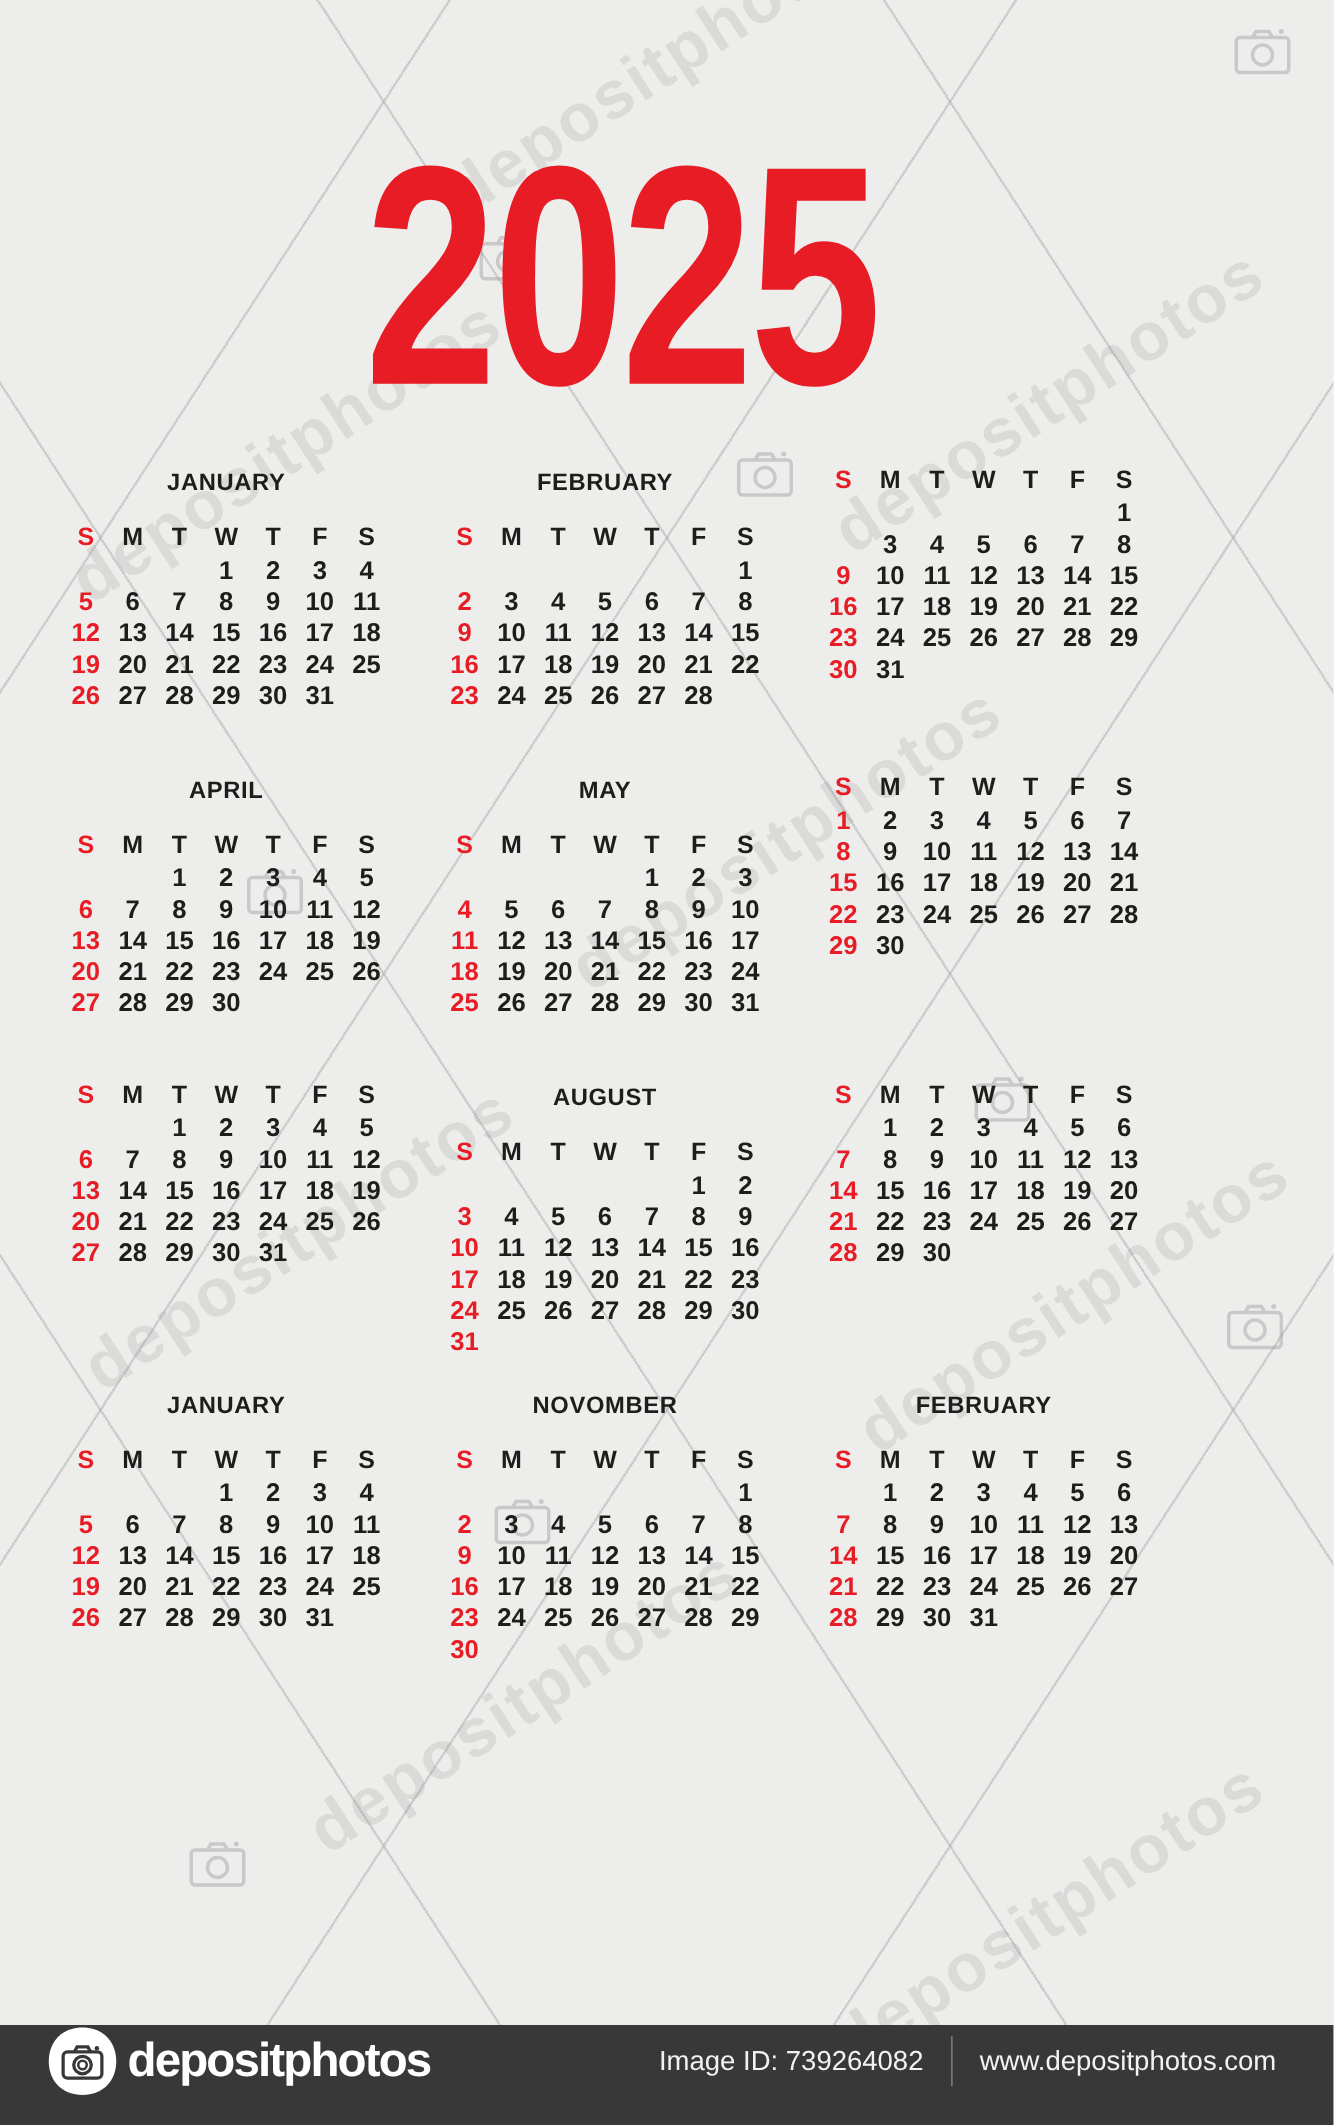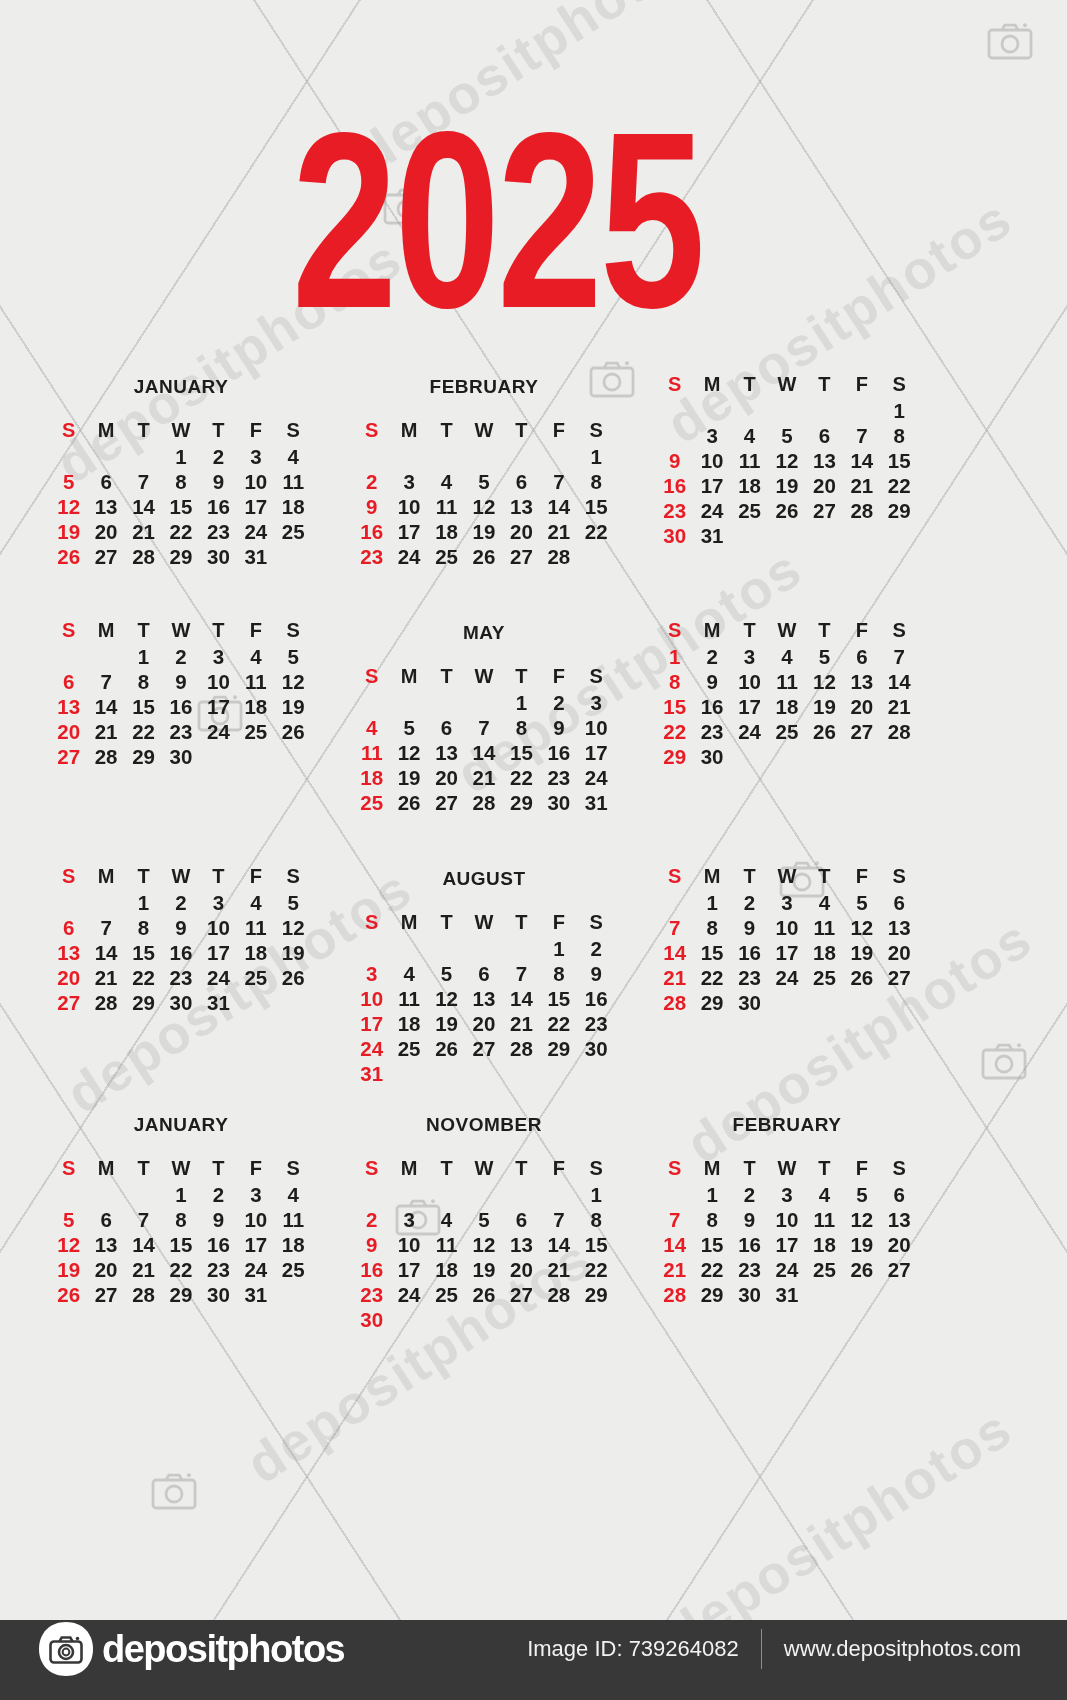--- a/index.html
+++ b/index.html
@@ -271,20 +271,21 @@
           <span class="cell sun">30</span>
           <span class="cell">31</span>
           <span class="cell"></span>
           <span class="cell"></span>
           <span class="cell"></span>
           <span class="cell"></span>
           <span class="cell"></span>
         </div>
       </div>
       <div class="month">
+        <div class="month-name">APRIL</div>
         <div class="day-grid">
           <span class="hdr sun">S</span>
           <span class="hdr">M</span>
           <span class="hdr">T</span>
           <span class="hdr">W</span>
           <span class="hdr">T</span>
           <span class="hdr">F</span>
           <span class="hdr">S</span>
           <span class="cell sun"></span>
           <span class="cell"></span>

